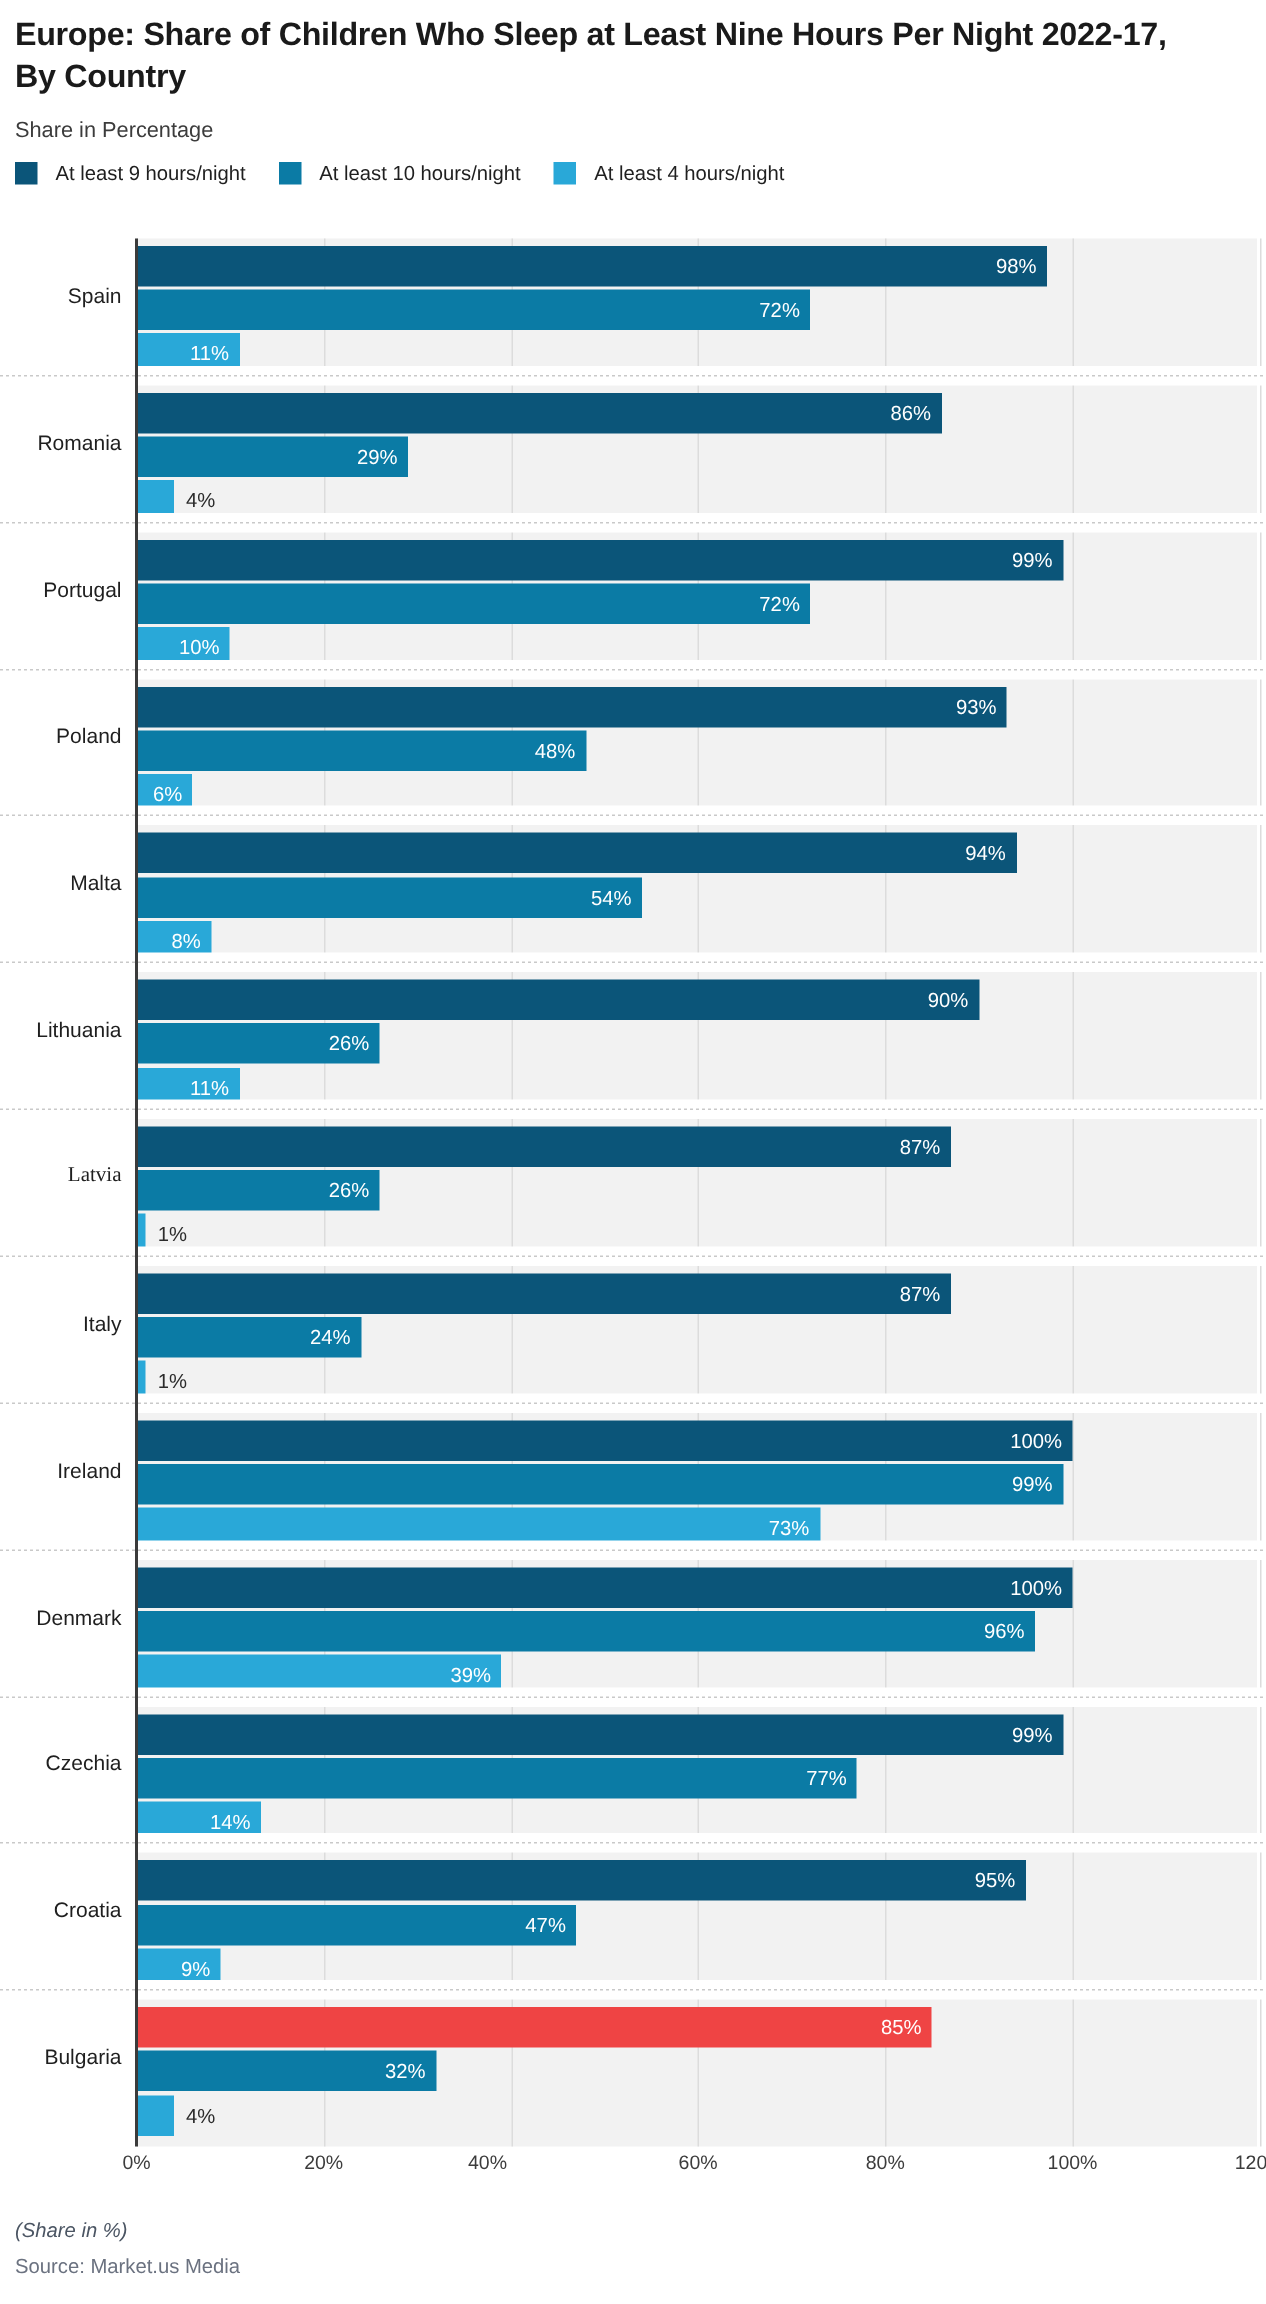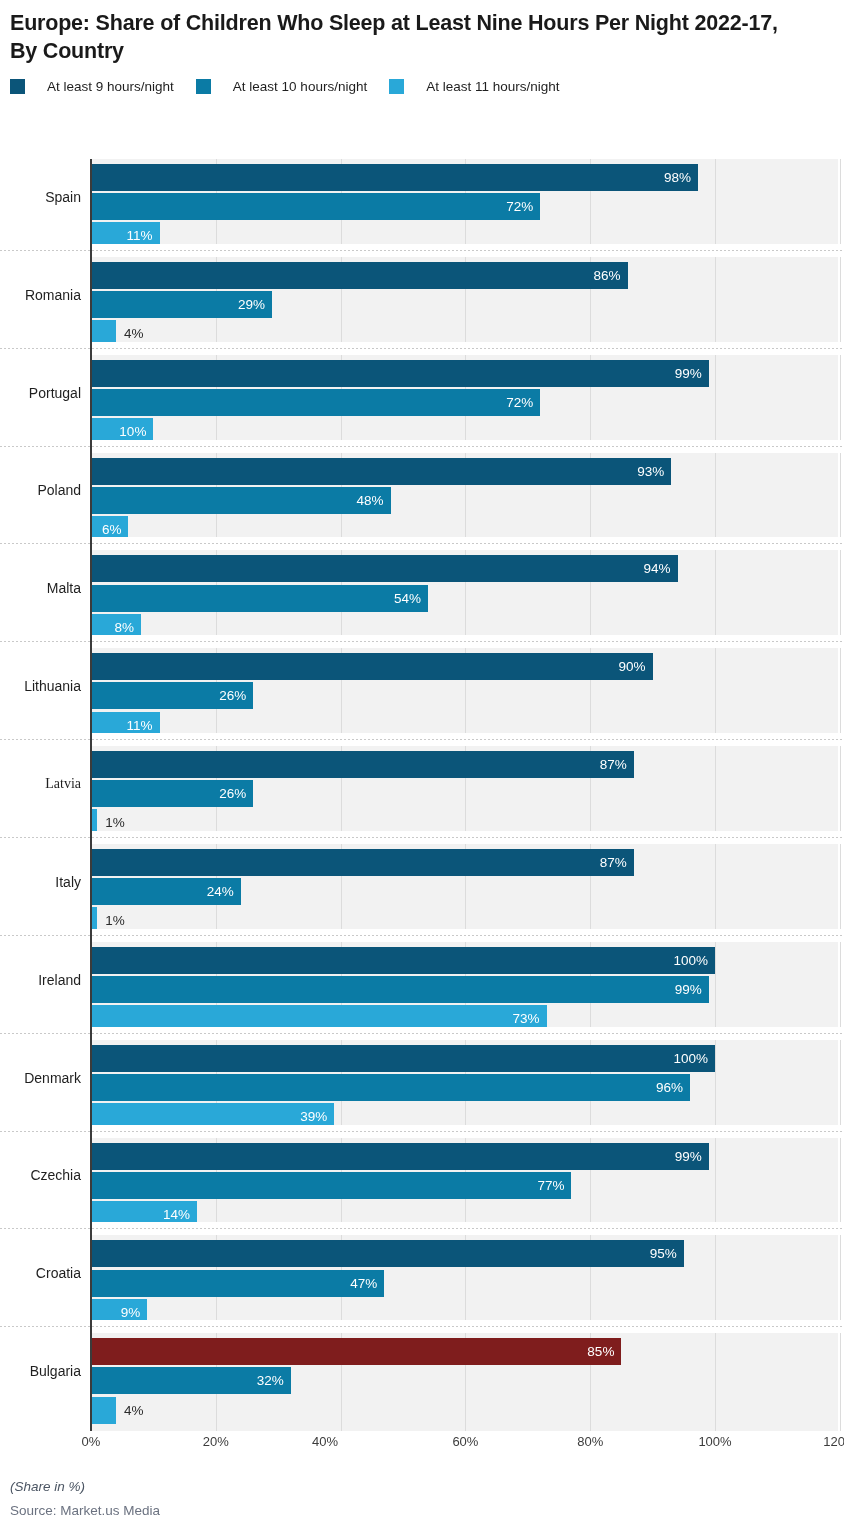--- a/index.html
+++ b/index.html
@@ -37,21 +37,21 @@
   }
 
   
   #legend {
     display: flex;
     align-items: center;
     gap: 22px;
     margin: 13px 0 0 0;
     padding-left: 10px;
   }
-  .legend-item { display: flex; align-items: center; gap: 22px; }
+  .legend-item { display: flex; align-items: center; gap: 12px; }
   .legend-swatch {
     width: 15px; height: 15px; display: inline-block; flex: 0 0 auto;
   }
   .legend-label { font-size: 13.5px; color: #1f1f1f; white-space: nowrap; }
 
   
   #plot-wrap {
     position: absolute;
     left: 0;
     top: 159px;
@@ -175,34 +175,35 @@
     margin: 9px 0 0 0;
   }
 </style>
 </head>
 <body>
 
 <div id="page">
 
   <div id="header">
     <h1 id="chart-title">Europe: Share of Children Who Sleep at Least Nine Hours Per Night 2022-17, By Country</h1>
+    <div id="chart-subtitle">Share in Percentage</div>
   </div>
 
   <div id="legend">
       <div class="legend-item">
         <span class="legend-swatch" style="background: rgb(11, 85, 121);"></span>
         <span class="legend-label">At least 9 hours/night</span>
       </div>
       <div class="legend-item">
         <span class="legend-swatch" style="background: rgb(11, 123, 165);"></span>
         <span class="legend-label">At least 10 hours/night</span>
       </div>
       <div class="legend-item">
         <span class="legend-swatch" style="background: rgb(41, 168, 216);"></span>
-        <span class="legend-label">At least 11 hours/night</span>
+        <span class="legend-label">At least 4 hours/night</span>
       </div>
     </div>
 
   <div id="plot-wrap">
     <div id="plot-area">
         <div class="vgrid" style="left: 0px;"></div>
         <div class="vgrid" style="left: 124.8px;"></div>
         <div class="vgrid" style="left: 249.6px;"></div>
         <div class="vgrid" style="left: 374.4px;"></div>
         <div class="vgrid" style="left: 499.2px;"></div>
@@ -342,41 +343,41 @@
         </div>
         <div class="group-sep" style="top: 965.5px;"></div>
         <div class="group" style="top: 978.5px;">
           <div class="cat-label" style="top: 29.925px;">Czechia</div>
           <div class="bar" style="left: 91px; top: 5px; width: 617.76px; background: rgb(11, 85, 121);">
             <span class="bar-value inside">99%</span>
           </div>
           <div class="bar" style="left: 91px; top: 34.2px; width: 480.48px; background: rgb(11, 123, 165);">
             <span class="bar-value inside">77%</span>
           </div>
-          <div class="bar" style="left: 91px; top: 63.4px; width: 106px; background: rgb(41, 168, 216); padding-left: 48px;">
+          <div class="bar" style="left: 91px; top: 63.4px; width: 83px; background: rgb(41, 168, 216); padding-left: 48px;">
             <span class="bar-value inside">14%</span>
           </div>
         </div>
         <div class="group-sep" style="top: 1063.35px;"></div>
         <div class="group" style="top: 1076.35px;">
           <div class="cat-label" style="top: 29.925px;">Croatia</div>
           <div class="bar" style="left: 91px; top: 5px; width: 592.8px; background: rgb(11, 85, 121);">
             <span class="bar-value inside">95%</span>
           </div>
           <div class="bar" style="left: 91px; top: 34.2px; width: 293.28px; background: rgb(11, 123, 165);">
             <span class="bar-value inside">47%</span>
           </div>
           <div class="bar" style="left: 91px; top: 63.4px; width: 56.16px; background: rgb(41, 168, 216);">
             <span class="bar-value inside">9%</span>
           </div>
         </div>
         <div class="group-sep" style="top: 1161.2px;"></div>
         <div class="group" style="top: 1174.2px;">
           <div class="cat-label" style="top: 29.925px;">Bulgaria</div>
-          <div class="bar" style="left: 91px; top: 5px; width: 530.4px; background: #7f1d1d;">
+          <div class="bar" style="left: 91px; top: 5px; width: 530.4px; background: #ef4444;">
             <span class="bar-value inside">85%</span>
           </div>
           <div class="bar" style="left: 91px; top: 34.2px; width: 199.68px; background: rgb(11, 123, 165);">
             <span class="bar-value inside">32%</span>
           </div>
           <div class="bar" style="left: 91px; top: 63.4px; width: 24.96px; background: rgb(41, 168, 216);">
             <span class="bar-value outside">4%</span>
           </div>
         </div>
       </div>

